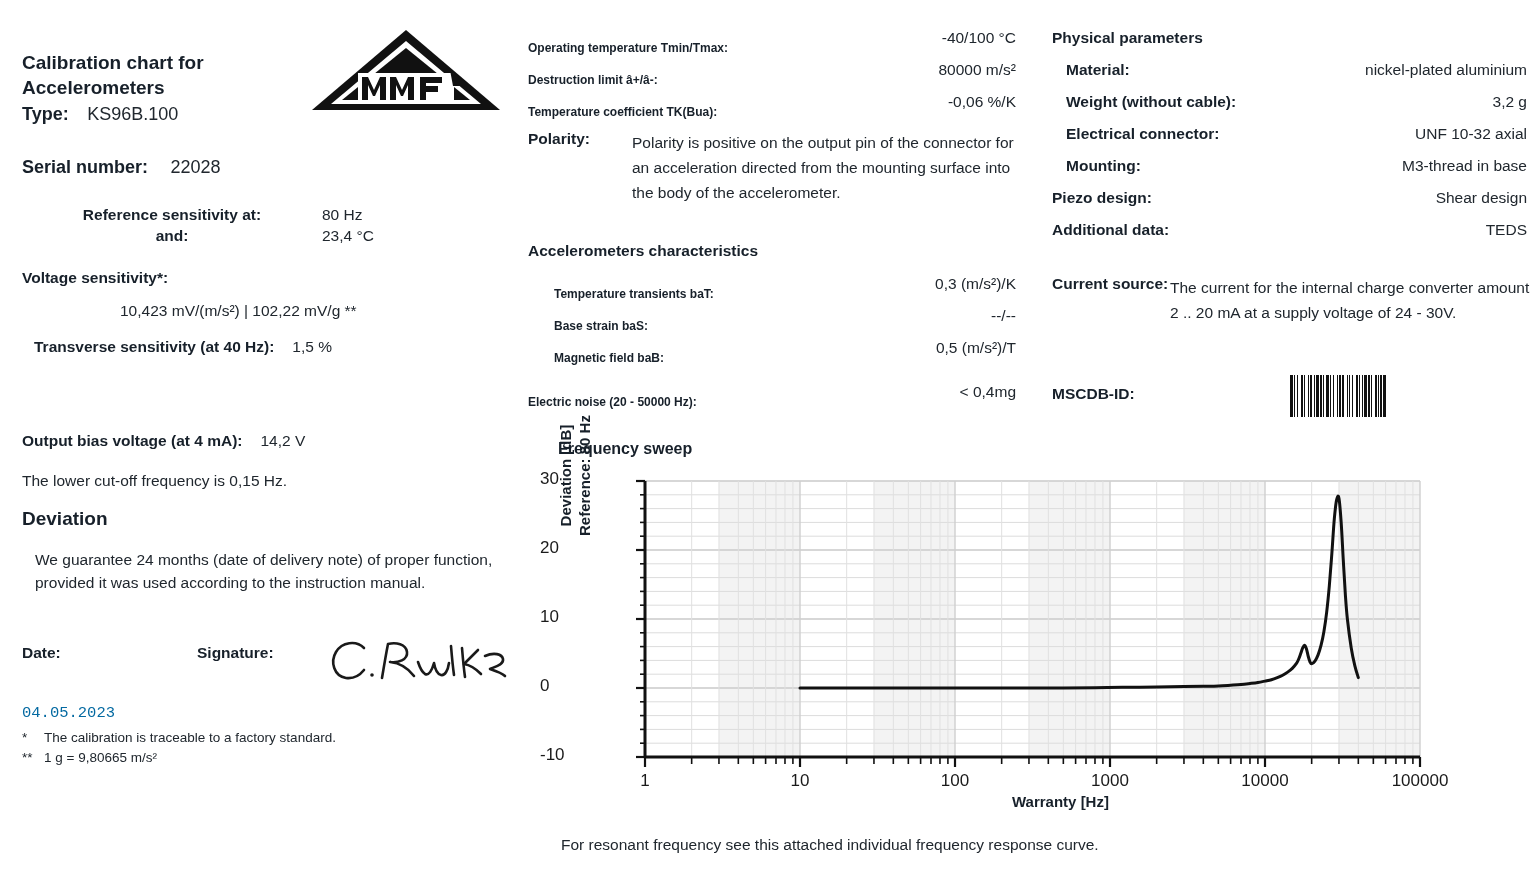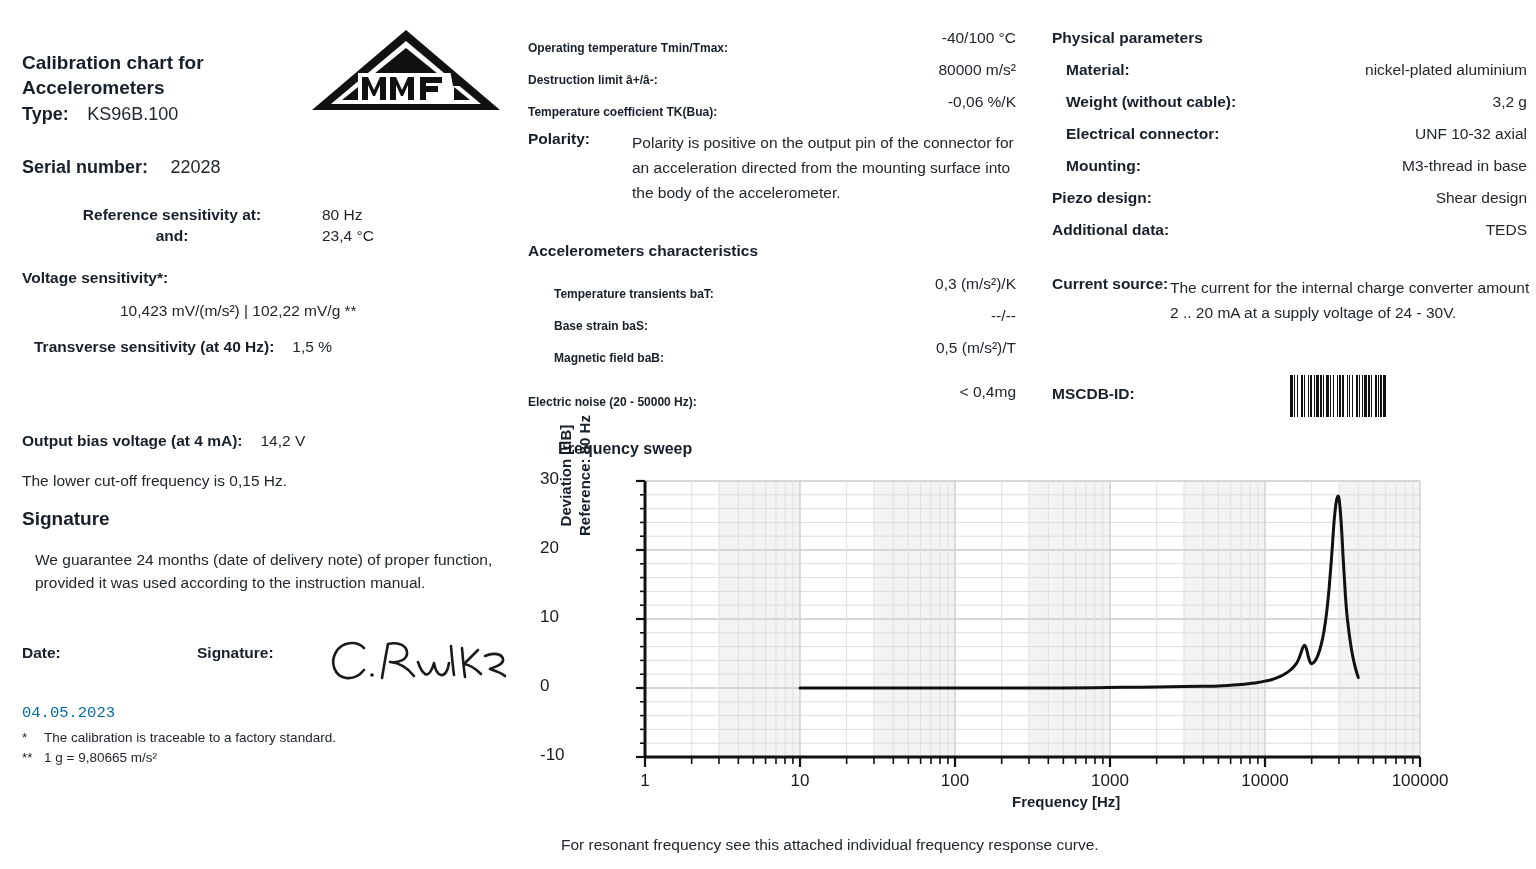--- a/index.html
+++ b/index.html
@@ -157,21 +157,21 @@
       <span class="v">1,5 %</span>
     </div>
 
     <div class="bias">
       <span class="k">Output bias voltage (at 4 mA):</span>
       <span class="v">14,2 V</span>
     </div>
 
     <div class="cutoff">The lower cut-off frequency is 0,15 Hz.</div>
 
-    <div class="warranty-h">Signature</div>
+    <div class="warranty-h">Deviation</div>
     <div class="warranty-p">We guarantee 24 months (date of delivery note) of proper function, provided it was used according to the instruction manual.</div>
 
     <div class="datesig">
       <span class="d">Date:</span>
       <span class="s">Signature:</span>
       <div class="sig-img">
         <svg width="190" height="58" viewBox="0 0 190 58">
           <g fill="none" stroke="#1a1a1a" stroke-width="2.6" stroke-linecap="round" stroke-linejoin="round">
             <path d="M42,16 C34,8 20,10 14,20 C8,30 12,44 24,46 C32,47 38,43 42,38"></path>
             <circle cx="50" cy="43" r="1.8" fill="#1a1a1a" stroke="none"></circle>
@@ -479,21 +479,21 @@
         <line x1="105" y1="287" x2="105" y2="297" stroke="#111111" stroke-width="2.2"></line>
         <line x1="260" y1="287" x2="260" y2="297" stroke="#111111" stroke-width="2.2"></line>
         <line x1="415" y1="287" x2="415" y2="297" stroke="#111111" stroke-width="2.2"></line>
         <line x1="570" y1="287" x2="570" y2="297" stroke="#111111" stroke-width="2.2"></line>
         <line x1="725" y1="287" x2="725" y2="297" stroke="#111111" stroke-width="2.2"></line>
         <line x1="880" y1="287" x2="880" y2="297" stroke="#111111" stroke-width="2.2"></line>
         <path d="M260.00,218.00 C263.77,218.00 274.87,218.00 282.65,218.00 C290.43,218.00 298.11,218.00 306.66,218.00 C315.21,218.00 323.67,218.00 333.95,218.00 C344.23,218.00 357.34,218.00 368.34,218.00 C379.34,218.00 390.16,218.00 399.98,218.00 C409.80,218.00 416.99,218.00 427.27,218.00 C437.55,218.00 451.38,218.00 461.66,218.00 C471.94,218.00 478.67,218.00 488.95,218.00 C499.23,218.00 512.34,218.06 523.34,218.00 C534.34,217.94 545.16,217.77 554.98,217.65 C564.80,217.54 571.99,217.43 582.27,217.31 C592.55,217.19 606.38,217.08 616.66,216.96 C626.94,216.85 636.18,216.74 643.95,216.62 C651.73,216.50 657.59,216.39 663.32,216.28 C669.05,216.16 673.79,216.10 678.34,215.93 C682.89,215.76 686.84,215.47 690.61,215.24 C694.39,215.01 697.76,214.84 700.99,214.55 C704.22,214.26 707.16,213.86 709.98,213.51 C712.80,213.17 715.40,212.88 717.91,212.48 C720.41,212.08 722.75,211.56 725.00,211.10 C727.25,210.64 729.37,210.30 731.42,209.72 C733.46,209.15 735.40,208.40 737.27,207.65 C739.15,206.90 740.93,206.16 742.66,205.24 C744.39,204.31 746.04,203.28 747.65,202.13 C749.26,200.98 750.80,199.83 752.29,198.34 C753.79,196.84 755.57,194.71 756.64,193.16 C757.71,191.61 758.03,190.63 758.71,189.02 C759.39,187.41 760.06,185.34 760.72,183.50 C761.38,181.66 762.03,179.36 762.67,177.98 C763.31,176.60 763.94,175.11 764.57,175.22 C765.19,175.34 765.81,176.83 766.41,178.67 C767.02,180.51 767.62,184.07 768.21,186.26 C768.80,188.44 769.38,190.51 769.96,191.78 C770.53,193.04 770.83,193.97 771.66,193.85 C772.49,193.73 773.87,192.58 774.94,191.09 C776.01,189.59 777.05,187.52 778.08,184.88 C779.10,182.24 780.09,179.13 781.07,175.22 C782.04,171.31 783.00,166.94 783.93,161.42 C784.87,155.90 785.78,149.69 786.68,142.10 C787.58,134.51 788.46,125.66 789.32,115.88 C790.18,106.10 791.03,94.60 791.86,83.45 C792.69,72.29 793.51,57.92 794.31,48.95 C795.11,39.98 795.90,33.08 796.67,29.63 C797.45,26.18 798.21,24.46 798.95,28.25 C799.70,32.04 800.44,42.05 801.16,52.40 C801.89,62.75 802.60,78.27 803.30,90.35 C804.00,102.42 804.69,115.07 805.37,124.85 C806.05,134.63 806.40,140.15 807.38,149.00 C808.36,157.85 809.98,170.16 811.23,177.98 C812.47,185.80 813.68,190.98 814.87,195.92 C816.05,200.87 817.74,205.69 818.32,207.65" fill="none" stroke="#111111" stroke-width="3" stroke-linecap="round" stroke-linejoin="round"></path>
       </svg>
   </div>
 
-  <div class="xlabel">Frequency [Hz]</div>
+  <div class="xlabel">Warranty [Hz]</div>
   <div class="caption">For resonant frequency see this attached individual frequency response curve.</div>
 <div class="ytick" style="left: 540px; width: 91px; top: 745px; position: absolute;">-10</div>
     <div class="ytick" style="left: 540px; width: 91px; top: 676px; position: absolute;">0</div>
     <div class="ytick" style="left: 540px; width: 91px; top: 607px; position: absolute;">10</div>
     <div class="ytick" style="left: 540px; width: 91px; top: 538px; position: absolute;">20</div>
     <div class="ytick" style="left: 540px; width: 91px; top: 469px; position: absolute;">30</div>
     <div class="xtick" style="position: absolute; left: 585px; width: 120px; top: 771px;">1</div>
     <div class="xtick" style="position: absolute; left: 740px; width: 120px; top: 771px;">10</div>
     <div class="xtick" style="position: absolute; left: 895px; width: 120px; top: 771px;">100</div>
     <div class="xtick" style="position: absolute; left: 1050px; width: 120px; top: 771px;">1000</div>

